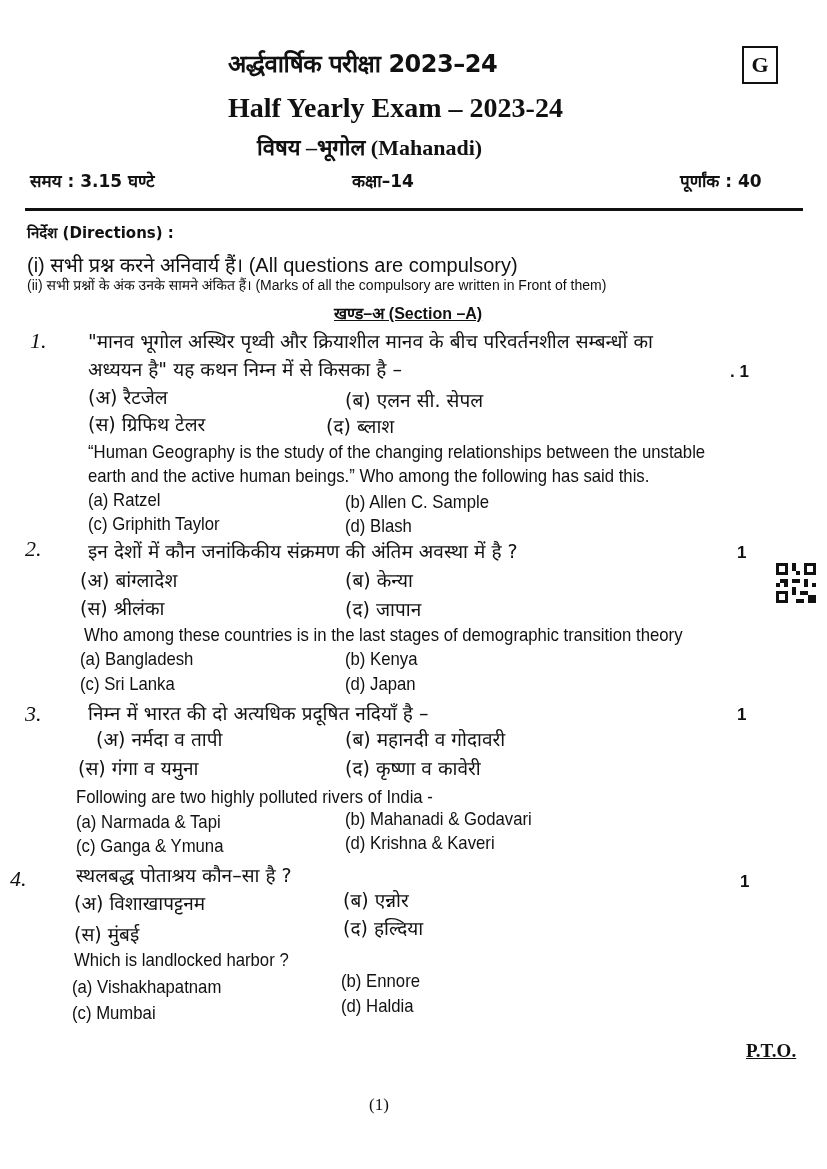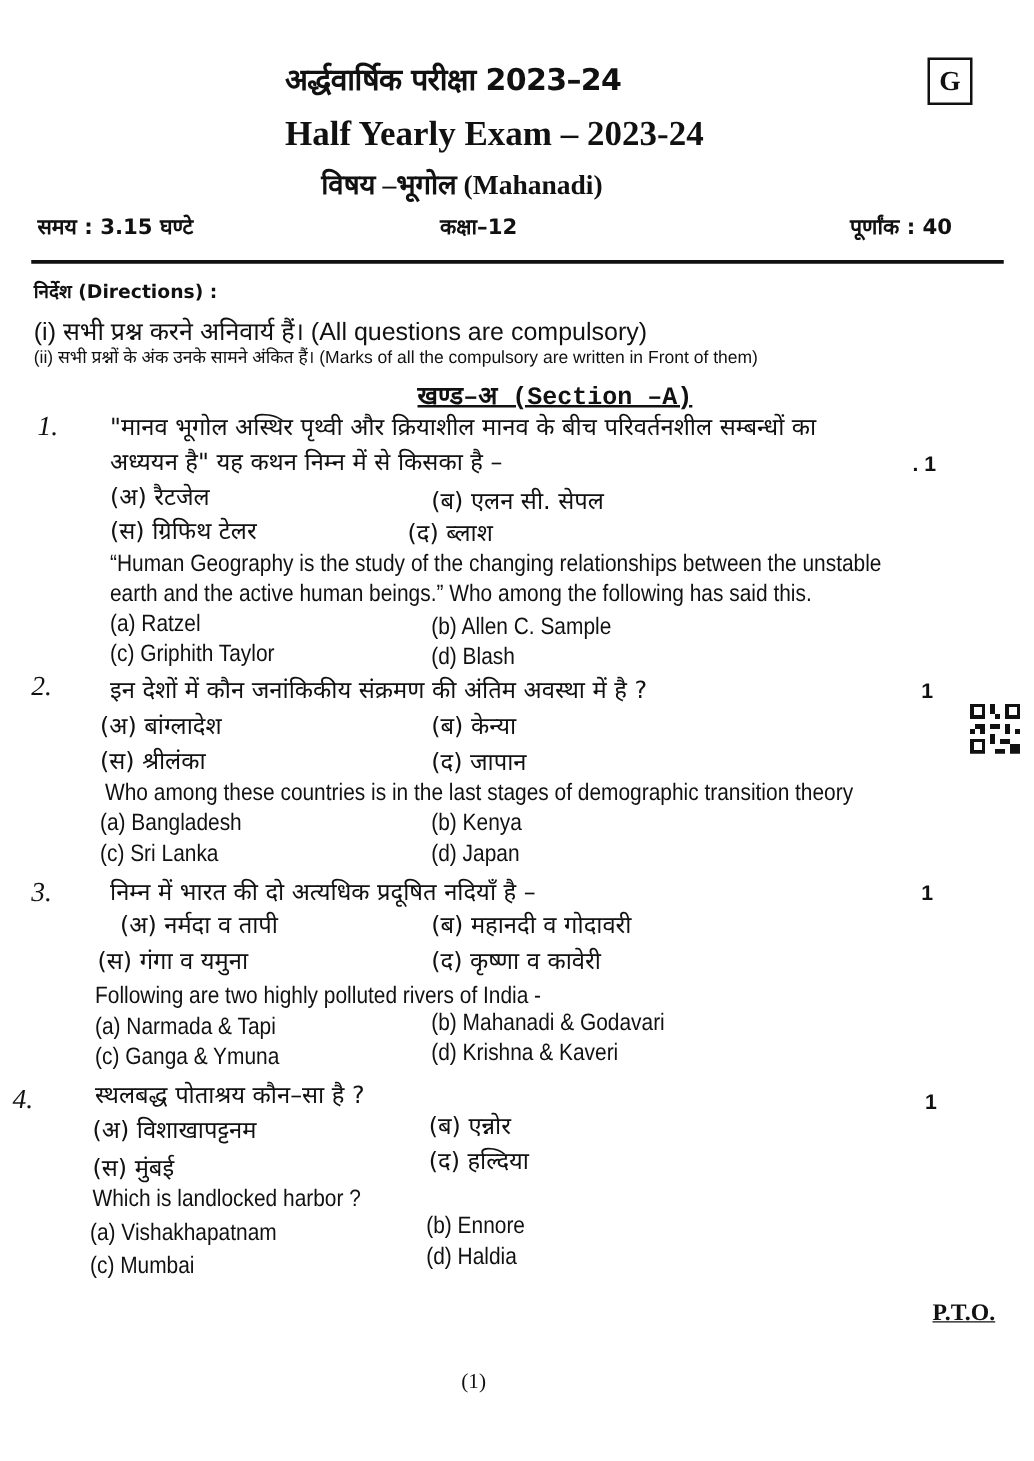--- a/index.html
+++ b/index.html
@@ -9,39 +9,39 @@
   }
   .abs { position: absolute; white-space: nowrap; }
   .title-hi { left: 228px; top: 46px; font-size: 24px; font-weight: bold; font-family: "DejaVu Sans", sans-serif; letter-spacing: -0.5px; }
   .title-en { left: 228px; top: 92px; font-size: 28px; font-weight: bold; font-family: "Liberation Serif", serif; }
   .subject { left: 257px; top: 131px; font-size: 22px; font-weight: bold; }
   .set-box { left: 742px; top: 46px; width: 32px; height: 34px; border: 2px solid #111; font-size: 22px; font-weight: bold; text-align: center; line-height: 34px; font-family: "Liberation Serif", serif; }
   .meta { top: 169px; font-size: 17px; font-weight: bold; font-family: "DejaVu Sans", sans-serif; }
   .rule { left: 25px; top: 208px; width: 778px; height: 3px; background: #111; }
   .dir-head { left: 27px; top: 222px; font-size: 15px; font-weight: bold; font-family: "DejaVu Sans", sans-serif; }
   .dir { left: 27px; font-size: 20px; font-family: "Liberation Sans", sans-serif; }
-  .section { left: 334px; top: 302px; font-size: 20px; font-weight: bold; text-decoration: underline; font-family: Liberation Mono, monospace; }
+  .section { left: 334px; top: 302px; font-size: 16px; font-weight: bold; text-decoration: underline; font-family: Liberation Sans, sans-serif; }
   .qnum { font-size: 22px; font-style: italic; font-family: "Liberation Serif", serif; }
   .hi { font-size: 19px; font-family: "DejaVu Sans", sans-serif; }
   .en { font-size: 19px; font-family: "Liberation Sans", sans-serif; transform: scaleX(0.88); transform-origin: left; }
   .mark { font-size: 17px; font-weight: bold; font-family: "Liberation Sans", sans-serif; }
   .qr { left: 776px; top: 563px; width: 40px; height: 40px; }
   .pto { left: 746px; top: 1040px; font-size: 19px; font-weight: bold; font-family: "Liberation Serif", serif; text-decoration: underline; }
   .pageno { left: 369px; top: 1095px; font-size: 17px; font-family: "Liberation Serif", serif; }
 </style>
 </head>
 <body>
 
 <div class="abs title-hi">अर्द्धवार्षिक परीक्षा 2023–24</div>
 <div class="abs set-box">G</div>
 <div class="abs title-en">Half Yearly Exam – 2023-24</div>
 <div class="abs subject">विषय –भूगोल (Mahanadi)</div>
 
 <div class="abs meta" style="left:30px">समय :  3.15 घण्टे</div>
-<div class="abs meta" style="left:352px">कक्षा–12</div>
+<div class="abs meta" style="left:352px">कक्षा–14</div>
 <div class="abs meta" style="left:680px">पूर्णांक : 40</div>
 <div class="abs rule"></div>
 
 <div class="abs dir-head">निर्देश (Directions) :</div>
 <div class="abs dir" style="top:251px">(i) सभी प्रश्न करने अनिवार्य हैं।  (All questions are compulsory)</div>
 <div class="abs dir" style="top:275px; font-size:14px">(ii) सभी प्रश्नों के अंक उनके सामने अंकित हैं। (Marks of all the compulsory are written in Front of them)</div>
 
 <div class="abs section">खण्ड–अ (Section –A)</div>
 
 <div class="abs qnum" style="left:30px; top:328px">1.</div>

